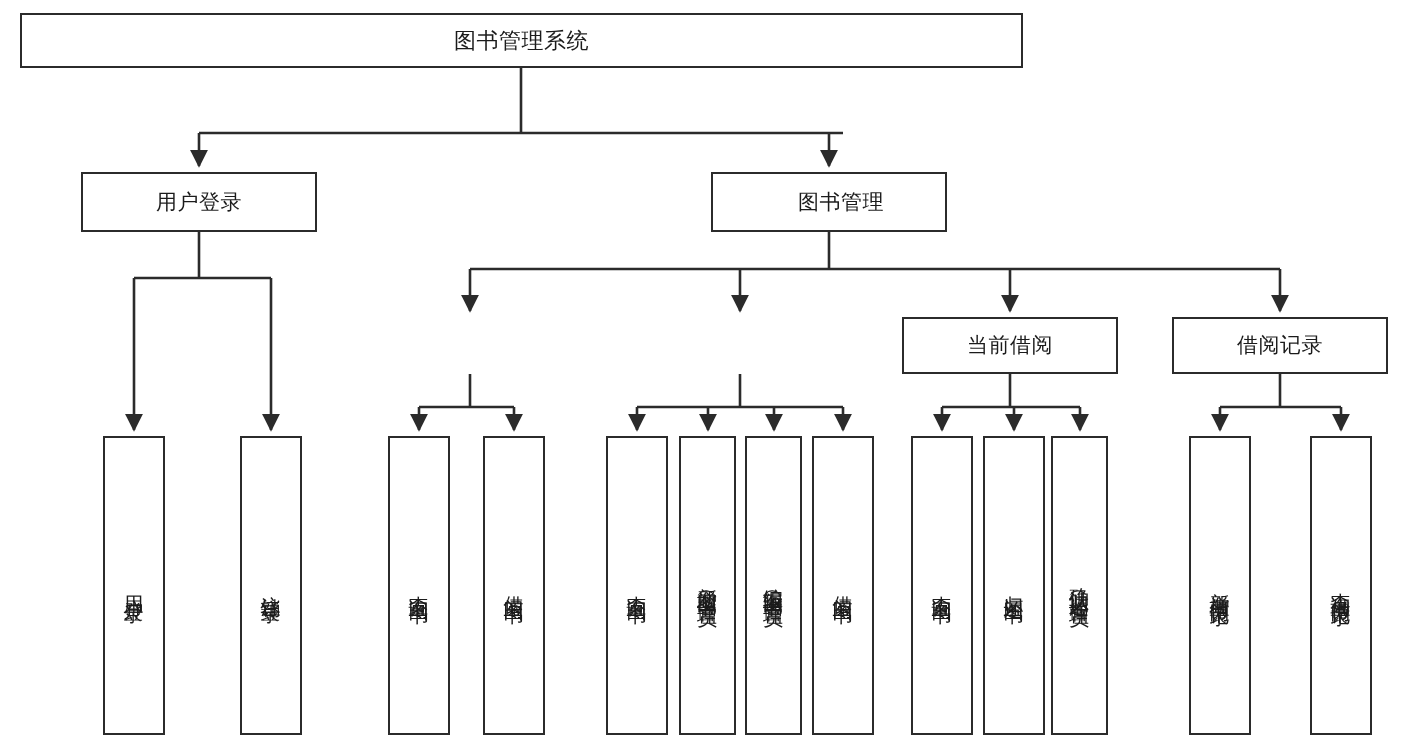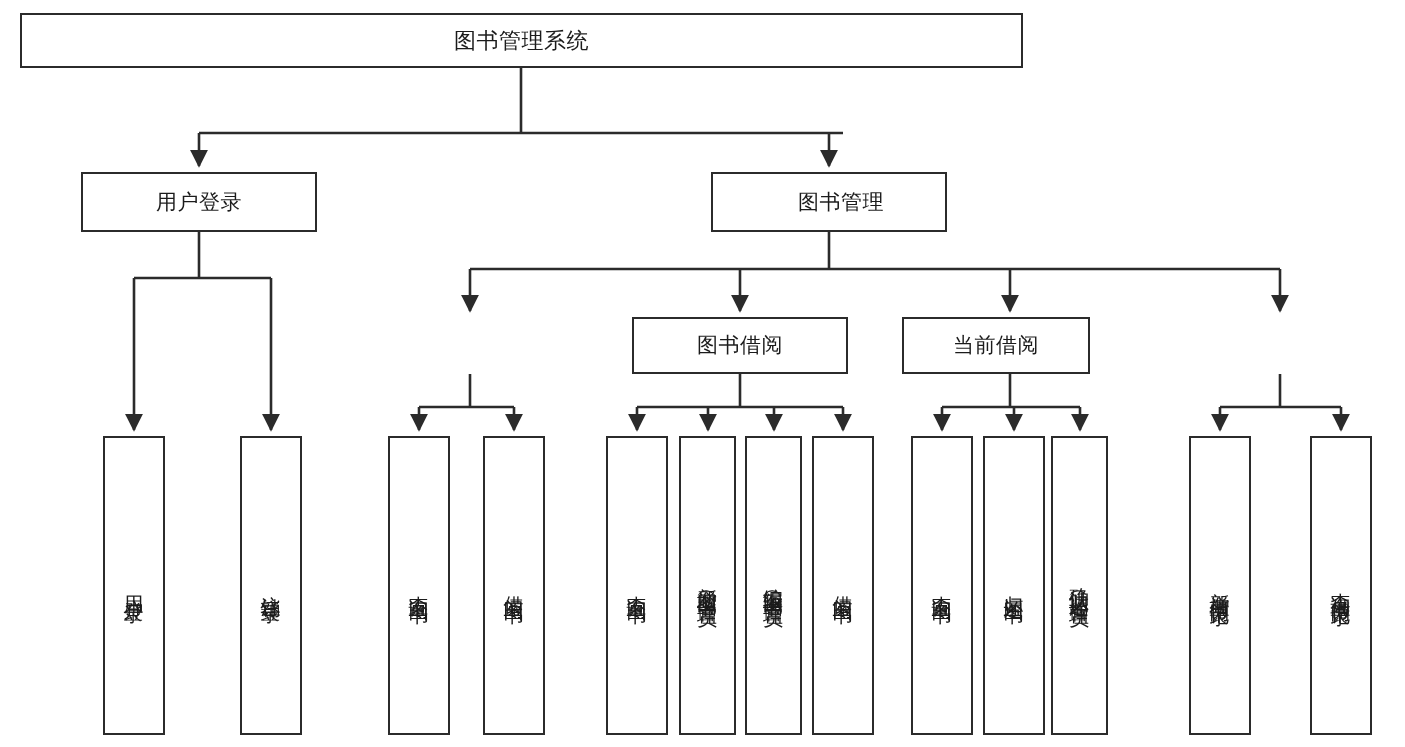--- a/index.html
+++ b/index.html
@@ -131,25 +131,25 @@
     <span class="lbl">图书管理系统</span>
   </div>
 
   <div class="node h-node" style="left:81px; top:172px; width:236px; height:60px;">
     <span class="lbl">用户登录</span>
   </div>
   <div class="node h-node" style="left:711px; top:172px; width:236px; height:60px;padding-left:24px;">
     <span class="lbl">图书管理</span>
   </div>
 
-  <div class="node h-node" style="left:632px; top:317px; width:216px; height:57px;">
-    <span class="lbl">图书借阅</span>
+  <div class="node h-node" style="left:902px; top:317px; width:216px; height:57px;">
+    <span class="lbl">当前借阅</span>
   </div>
-  <div class="node h-node" style="left:902px; top:317px; width:188px; height:57px;">
-    <span class="lbl">当前借阅</span>
+  <div class="node h-node" style="left:1172px; top:317px; width:216px; height:57px;">
+    <span class="lbl">借阅记录</span>
   </div>
 
   <div class="node v-node" style="left:103px; top:436px; width:62px; height:299px;">
     <span class="lbl">用户登录</span>
   </div>
   <div class="node v-node" style="left:240px; top:436px; width:62px; height:299px;">
     <span class="lbl">注销登录</span>
   </div>
   <div class="node v-node" style="left:388px; top:436px; width:62px; height:299px;">
     <span class="lbl">查询图书</span>

